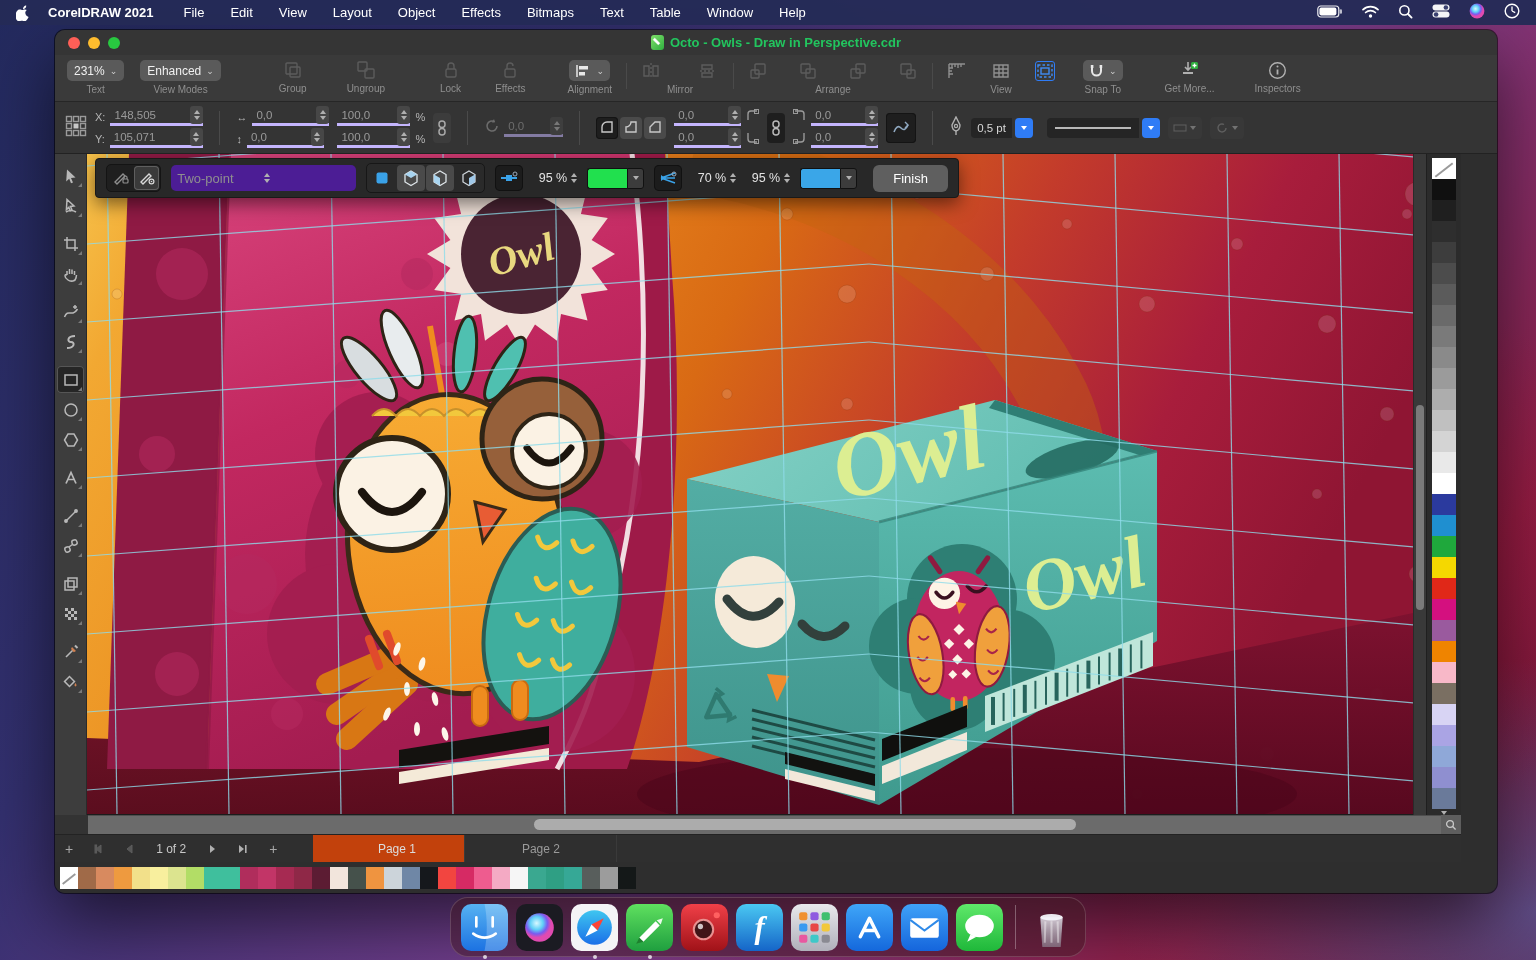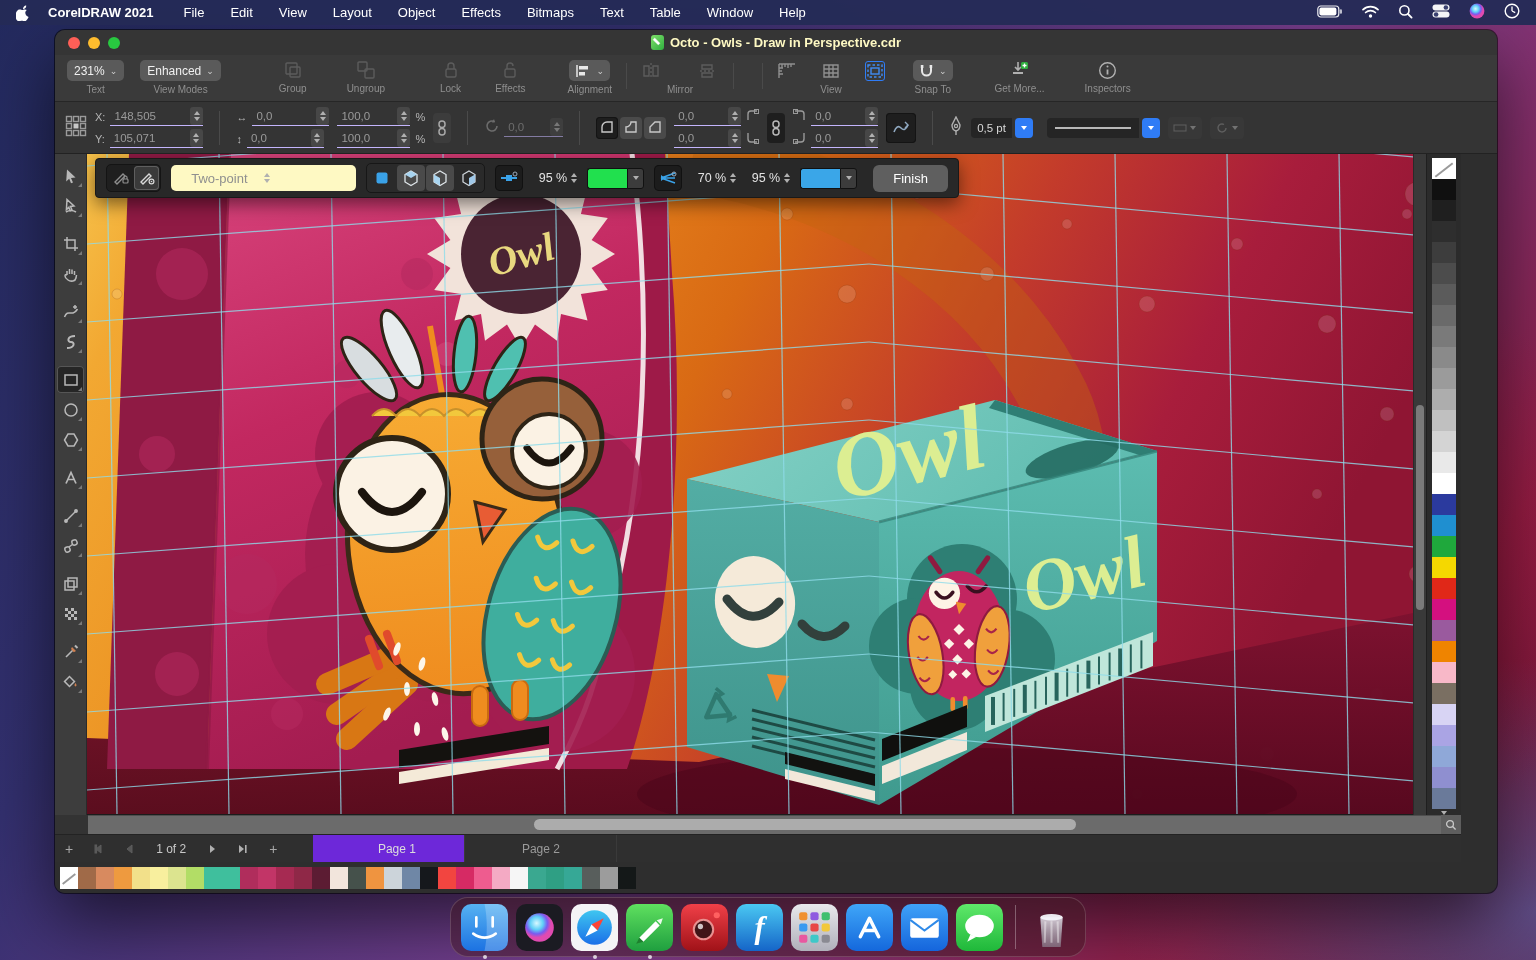--- a/index.html
+++ b/index.html
@@ -19,42 +19,42 @@
   .menubar .menus { display:flex; gap:26px; }
   .menubar .menus span { cursor:default; }
   .status { margin-left:auto; display:flex; align-items:center; gap:19px; }
   
   .win { position:absolute; left:55px; top:30px; width:1442px; height:863px; background:#2e2e2e;
     border-radius:10px; box-shadow:0 28px 70px rgba(0,0,0,.6), 0 0 0 1px rgba(0,0,0,.55); overflow:hidden; z-index:10; display:flex; flex-direction:column; }
   .titlebar { height:25px; background:#353535; display:flex; align-items:center; position:relative; flex:none; }
   .lights { display:flex; gap:8px; margin-left:13px; }
   .light { width:12px; height:12px; border-radius:50%; }
   .l-red{background:#ff5f57;} .l-yel{background:#febc2e;} .l-grn{background:#28c840;}
-  .wtitle { position:absolute; left:0; right:0; text-align:center; font-size:13px; font-weight:600; color:#fef9c3; pointer-events:none; display:flex; justify-content:center; align-items:center; gap:6px; }
+  .wtitle { position:absolute; left:0; right:0; text-align:center; font-size:13px; font-weight:600; color:#22c55e; pointer-events:none; display:flex; justify-content:center; align-items:center; gap:6px; }
   .docicon { width:13px; height:15px; background:linear-gradient(135deg,#7fe06a,#2fae3f); border-radius:3px; display:inline-block; position:relative; }
   .docicon::after{content:"";position:absolute;left:3px;top:3px;width:7px;height:2px;background:#fff;transform:rotate(45deg);transform-origin:left;box-shadow:0 0 0 .5px rgba(255,255,255,.6);}
   
   .toolbar { height:47px; background:#3a3a3a; border-bottom:1px solid #262626; display:flex; align-items:flex-start; padding:5px 12px 0 12px; flex:none; }
   .tgroup { display:flex; flex-direction:column; align-items:center; }
   .tlabel { font-size:10px; color:#8f8f8f; margin-top:3px; white-space:nowrap; }
   .pill { background:#5a5a5a; border-radius:5px; color:#f0f0f0; font-size:12px; height:21px; display:flex; align-items:center; padding:0 7px; gap:5px; }
   .pill .chev { font-size:9px; color:#d0d0d0; }
   .ticonrow { display:flex; gap:38px; height:21px; align-items:center; }
   .ticon { width:20px; height:20px; display:flex; align-items:center; justify-content:center; }
   .ticon svg { stroke:#8f8f8f; fill:none; stroke-width:1.4; }
   .dim svg { stroke:#5c5c5c; }
   .blueicon { border:1px solid #2f7cf6; border-radius:3px; }
   .blueicon svg { stroke:#3f8cf6; }
   .tsep { width:1px; height:26px; background:#4a4a4a; margin:0 14px; align-self:flex-start; margin-top:3px; }
   
   .propbar { height:52px; background:#343434; border-bottom:1px solid #222; display:flex; align-items:center; padding:0 10px; gap:8px; flex:none; }
   .prows { display:flex; flex-direction:column; gap:4px; }
   .prow { display:flex; align-items:center; gap:5px; height:18px; }
   .plab { font-size:11px; color:#b5b5b5; }
-  .pfield { display:flex; align-items:center; border-bottom:1px solid #c4b5fd; height:18px; }
+  .pfield { display:flex; align-items:center; border-bottom:3px solid #c4b5fd; height:18px; }
   .pftext { font-size:11.5px; color:#9a9a9a; padding:0 4px; text-align:left; }
   .stp { width:13px; height:18px; background:#474747; border-radius:3px; display:flex; flex-direction:column; align-items:center; justify-content:center; gap:2px; margin-left:2px; }
   .tri-u { width:0;height:0;border-left:3px solid transparent;border-right:3px solid transparent;border-bottom:4px solid #b0b0b0; }
   .tri-d { width:0;height:0;border-left:3px solid transparent;border-right:3px solid transparent;border-top:4px solid #b0b0b0; }
   .psep { width:1px; height:34px; background:#4a4a4a; margin:0 8px; }
   .sqbtn { width:22px; height:22px; background:#3f3f3f; border-radius:4px; display:flex; align-items:center; justify-content:center; }
   .sqbtn.active { background:#1e1e1e; box-shadow:inset 0 0 0 1px #141414; }
   .lockbtn { width:18px; height:30px; background:#3c3c3c; border-radius:4px; display:flex; align-items:center; justify-content:center; color:#a8a8a8; font-size:11px; }
   .bluechev { width:18px; height:20px; background:#2f7cf6; border-radius:4px; display:flex; align-items:center; justify-content:center; margin-left:3px; }
   .bluechev .tri-d { border-top-color:#fff; }
@@ -74,21 +74,21 @@
   .tool.gap { margin-top:8px; }
   
   .canvaswrap { position:relative; width:1360px; background:#1c1c1c; overflow:hidden; }
   .canvaswrap svg.art { position:absolute; inset:0; }
   
   .fbar { position:absolute; left:8px; top:4px; height:40px; background:#282828; border:1px solid #191919; border-radius:4px;
     box-shadow:0 6px 18px rgba(0,0,0,.5); display:flex; align-items:center; padding:0 10px; gap:10px; z-index:5; }
   .fmini { background:#1f1f1f; border:1px solid #141414; border-radius:5px; display:flex; padding:1px; gap:1px; }
   .fmini .fbtn { width:25px; height:24px; border-radius:4px; display:flex; align-items:center; justify-content:center; }
   .fmini .fbtn.on { background:#3a3a3a; box-shadow:inset 0 0 0 1px #5f5f5f; }
-  .fdrop { width:185px; height:26px; background:#fef9c3; border-radius:5px; display:flex; align-items:center; padding:0 20px; }
+  .fdrop { width:185px; height:26px; background:#4c1d95; border-radius:5px; display:flex; align-items:center; padding:0 6px; }
   .fdrop span { color:#8f8f8f; font-size:13px; flex:1; }
   .updown { display:flex; flex-direction:column; gap:2px; }
   .fgroup4 { background:#2a2a2a; border:1px solid #171717; border-radius:5px; display:flex; padding:1px; gap:1px; }
   .fgroup4 .fbtn { width:28px; height:26px; border-radius:4px; display:flex; align-items:center; justify-content:center; }
   .fgroup4 .mid { background:#4a4a4a; }
   .fbtn.darkon { background:#1c1c1c; box-shadow:inset 0 0 0 1px #111; width:28px; height:26px; border-radius:5px; display:flex; align-items:center; justify-content:center; }
   .ffield { display:flex; align-items:center; gap:4px; }
   .ffield .val { color:#e2e2e2; font-size:12.5px; min-width:34px; text-align:right; }
   .swatch { display:flex; align-items:center; }
   .swatch .col { width:40px; height:21px; border-radius:3px 0 0 3px; border:1px solid #111; border-right:none; }
@@ -109,21 +109,21 @@
   .hs-left { width:33px; background:#333; }
   .hs-track { flex:1; background:#6b6b6b; border-top:1px solid #4f4f4f; position:relative; }
   .hthumb { position:absolute; top:3px; height:11px; border-radius:6px; background:#acacac; left:33%; width:40%; }
   .hs-zoom { width:20px; background:#5e5e5e; display:flex; align-items:center; justify-content:center; }
   
   .navrow { height:28px; background:#2f2f2f; border-top:1px solid #232323; display:flex; align-items:center; flex:none; font-size:12px; color:#b5b5b5; }
   .navbtn { padding:0 10px; font-size:14px; color:#a8a8a8; }
   .navbtn.dim { color:#565656; }
   .pageinfo { color:#c8c8c8; padding:0 12px; }
   .ptab { width:152px; height:28px; display:flex; align-items:center; justify-content:center; color:#9a9a9a; border-right:1px solid #3a3a3a; }
-  .ptab.active { background:#6d28d9; color:#dcdcdc;padding-left:16px; }
+  .ptab.active { background:#c2410c; color:#dcdcdc;padding-left:16px; }
   
   .bpalrow { height:31px; background:#2e2e2e; display:flex; align-items:center; padding-left:5px; flex:none; }
   .bpalrow .sw { width:18px; height:22px; flex:none; }
   
   .dock { position:absolute; left:50%; transform:translateX(-50%); bottom:3px; height:60px; background:rgba(70,26,38,.5);
     border:1px solid rgba(255,255,255,.16); border-radius:18px; display:flex; align-items:center; gap:8px; padding:0 10px; z-index:40; }
   .dock-item { width:47px; height:47px; position:relative; }
   .dock-item svg { width:47px; height:47px; }
   .dock-item.running::after { content:""; position:absolute; left:50%; bottom:-8px; width:4px; height:4px; border-radius:50%; background:rgba(255,255,255,.75); transform:translateX(-50%); }
   .dock-sep { width:1px; height:44px; background:rgba(255,255,255,.3); margin:0 4px; }
@@ -288,20 +288,49 @@
             <svg width="20" height="18" viewBox="0 0 20 18">
               <path d="M3,3 H13 V7 H3 Z"></path>
               <path d="M3,11 H13 V15 H3 Z"></path>
               <line x1="1" y1="9" x2="16" y2="9" stroke-dasharray="2 2"></line>
             </svg>
           </div>
       </div>
       <div class="tlabel">Mirror</div>
     </div>
     <div class="tsep"></div>
+    <div class="tgroup dim">
+      <div class="ticonrow" style="gap:30px">
+        <div class="ticon">
+            <svg width="20" height="18" viewBox="0 0 20 18">
+              <rect x="7" y="2" width="10" height="10" rx="1"></rect>
+              <rect x="3" y="8" width="8" height="8" rx="1"></rect>
+            </svg>
+          </div>
+        <div class="ticon">
+            <svg width="20" height="18" viewBox="0 0 20 18">
+              <rect x="3" y="2" width="9" height="9" rx="1"></rect>
+              <rect x="8" y="7" width="9" height="9" rx="1"></rect>
+            </svg>
+          </div>
+        <div class="ticon">
+            <svg width="20" height="18" viewBox="0 0 20 18">
+              <rect x="8" y="2" width="9" height="9" rx="1"></rect>
+              <rect x="3" y="7" width="9" height="9" rx="1"></rect>
+            </svg>
+          </div>
+        <div class="ticon">
+            <svg width="20" height="18" viewBox="0 0 20 18">
+              <rect x="3" y="2" width="10" height="10" rx="1"></rect>
+              <rect x="9" y="8" width="8" height="8" rx="1"></rect>
+            </svg>
+          </div>
+      </div>
+      <div class="tlabel">Arrange</div>
+    </div>
     <div class="tsep"></div>
     <div class="tgroup">
       <div class="ticonrow" style="gap:24px">
         <div class="ticon">
             <svg width="20" height="18" viewBox="0 0 20 18">
               <path d="M2,2 V16 M2,2 H18 M5,2 V6 M8,2 V5 M11,2 V6 M14,2 V5 M2,6 H6 M2,9 H5 M2,12 H6"></path>
             </svg>
           </div>
         <div class="ticon">
             <svg width="20" height="18" viewBox="0 0 20 18">

